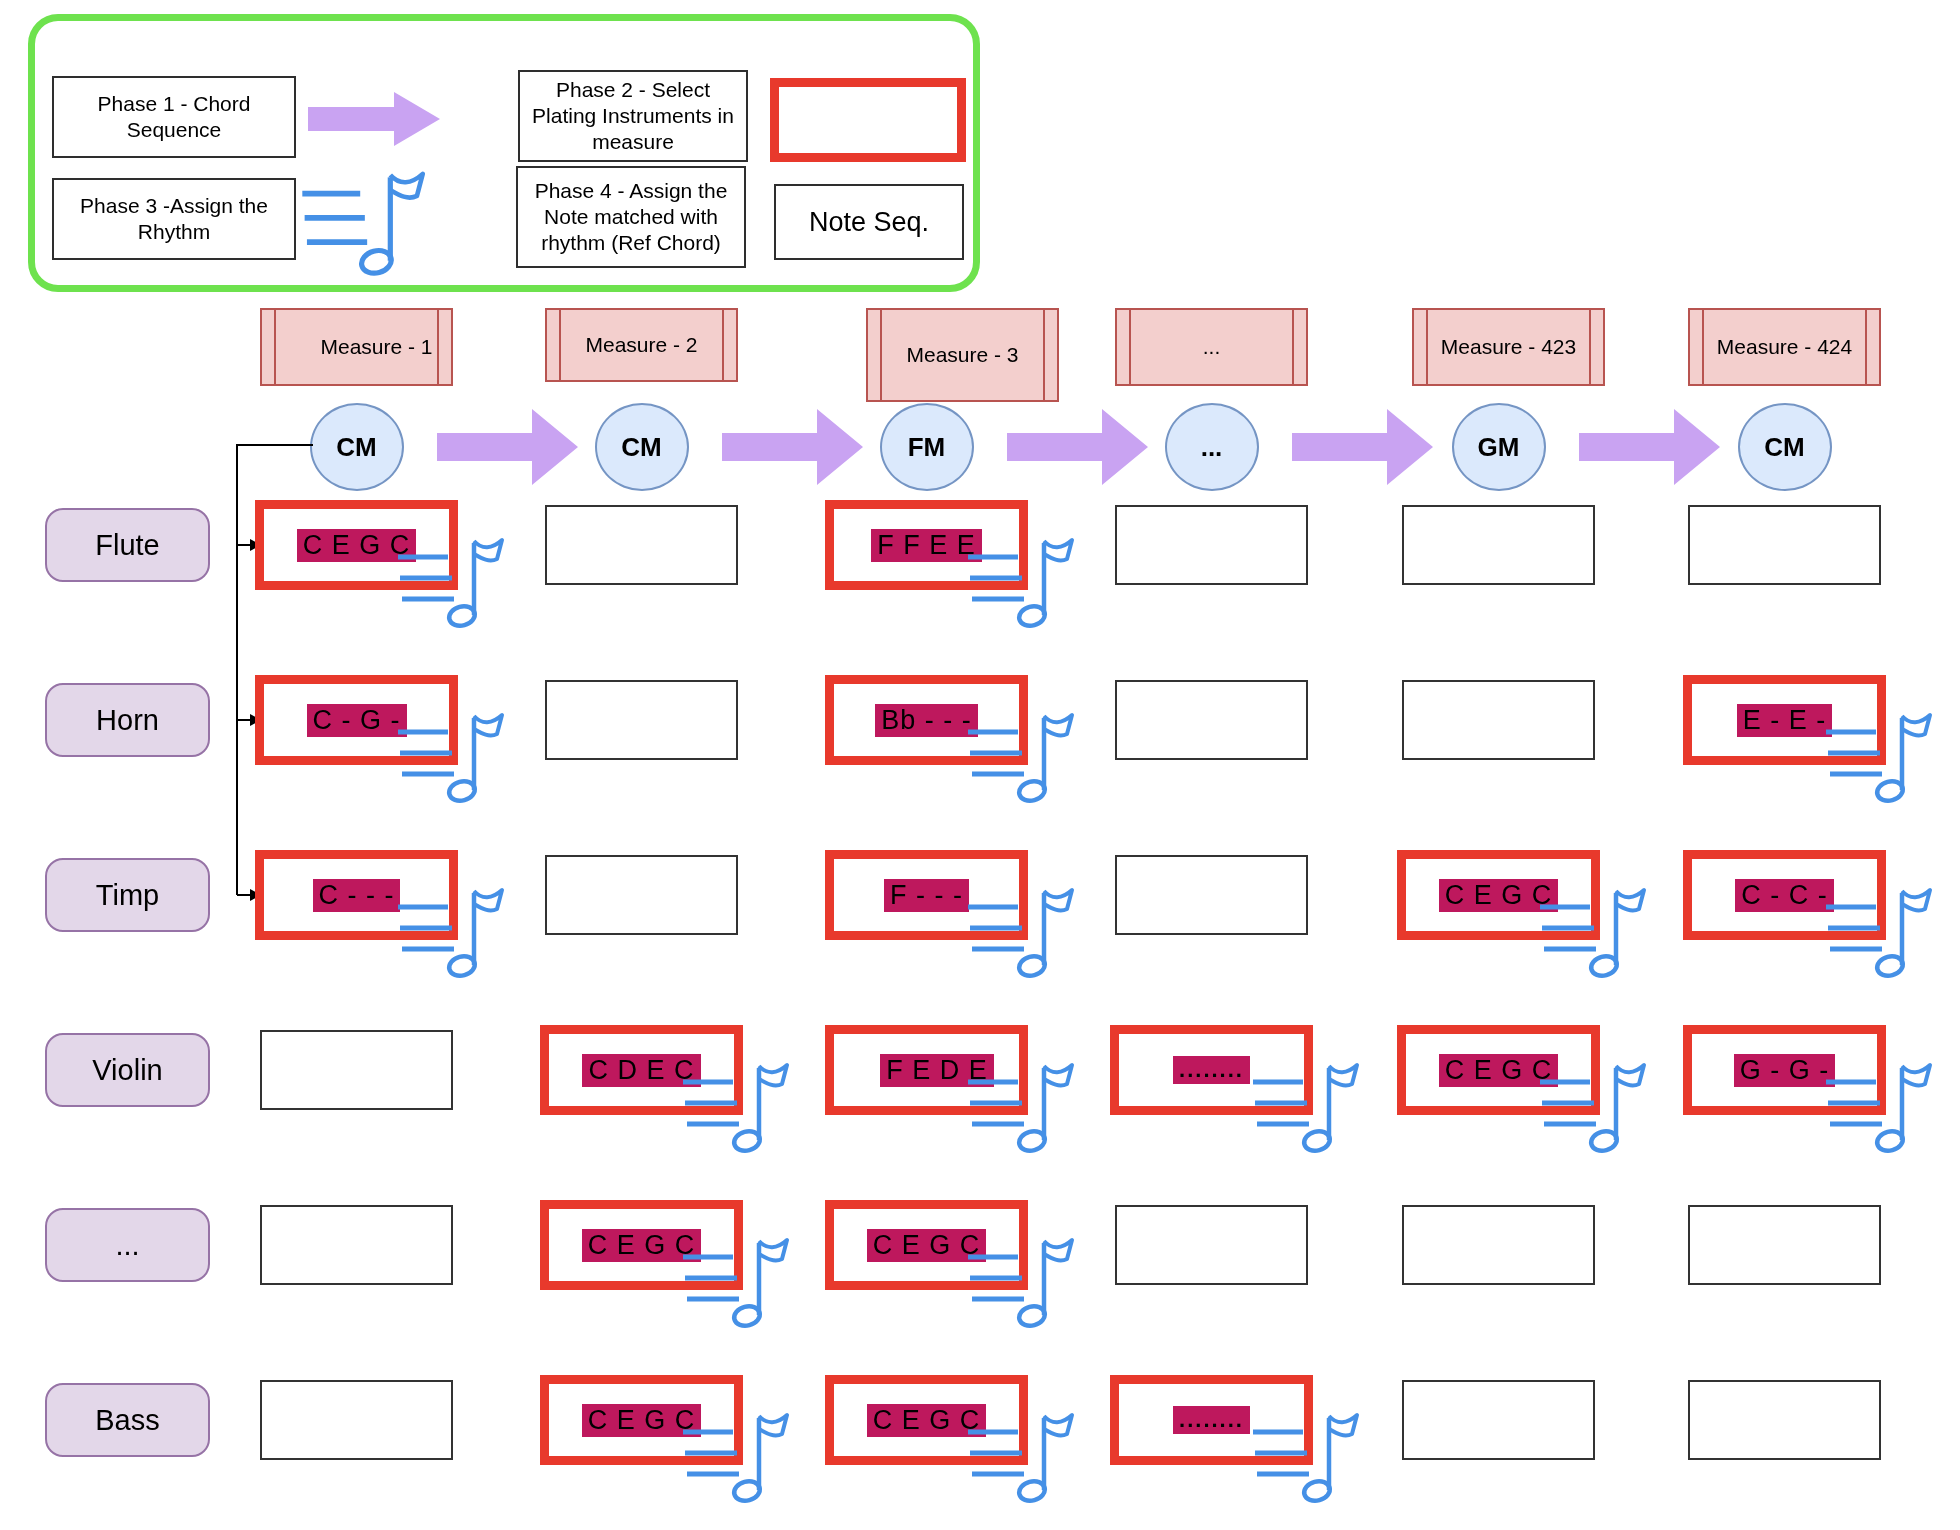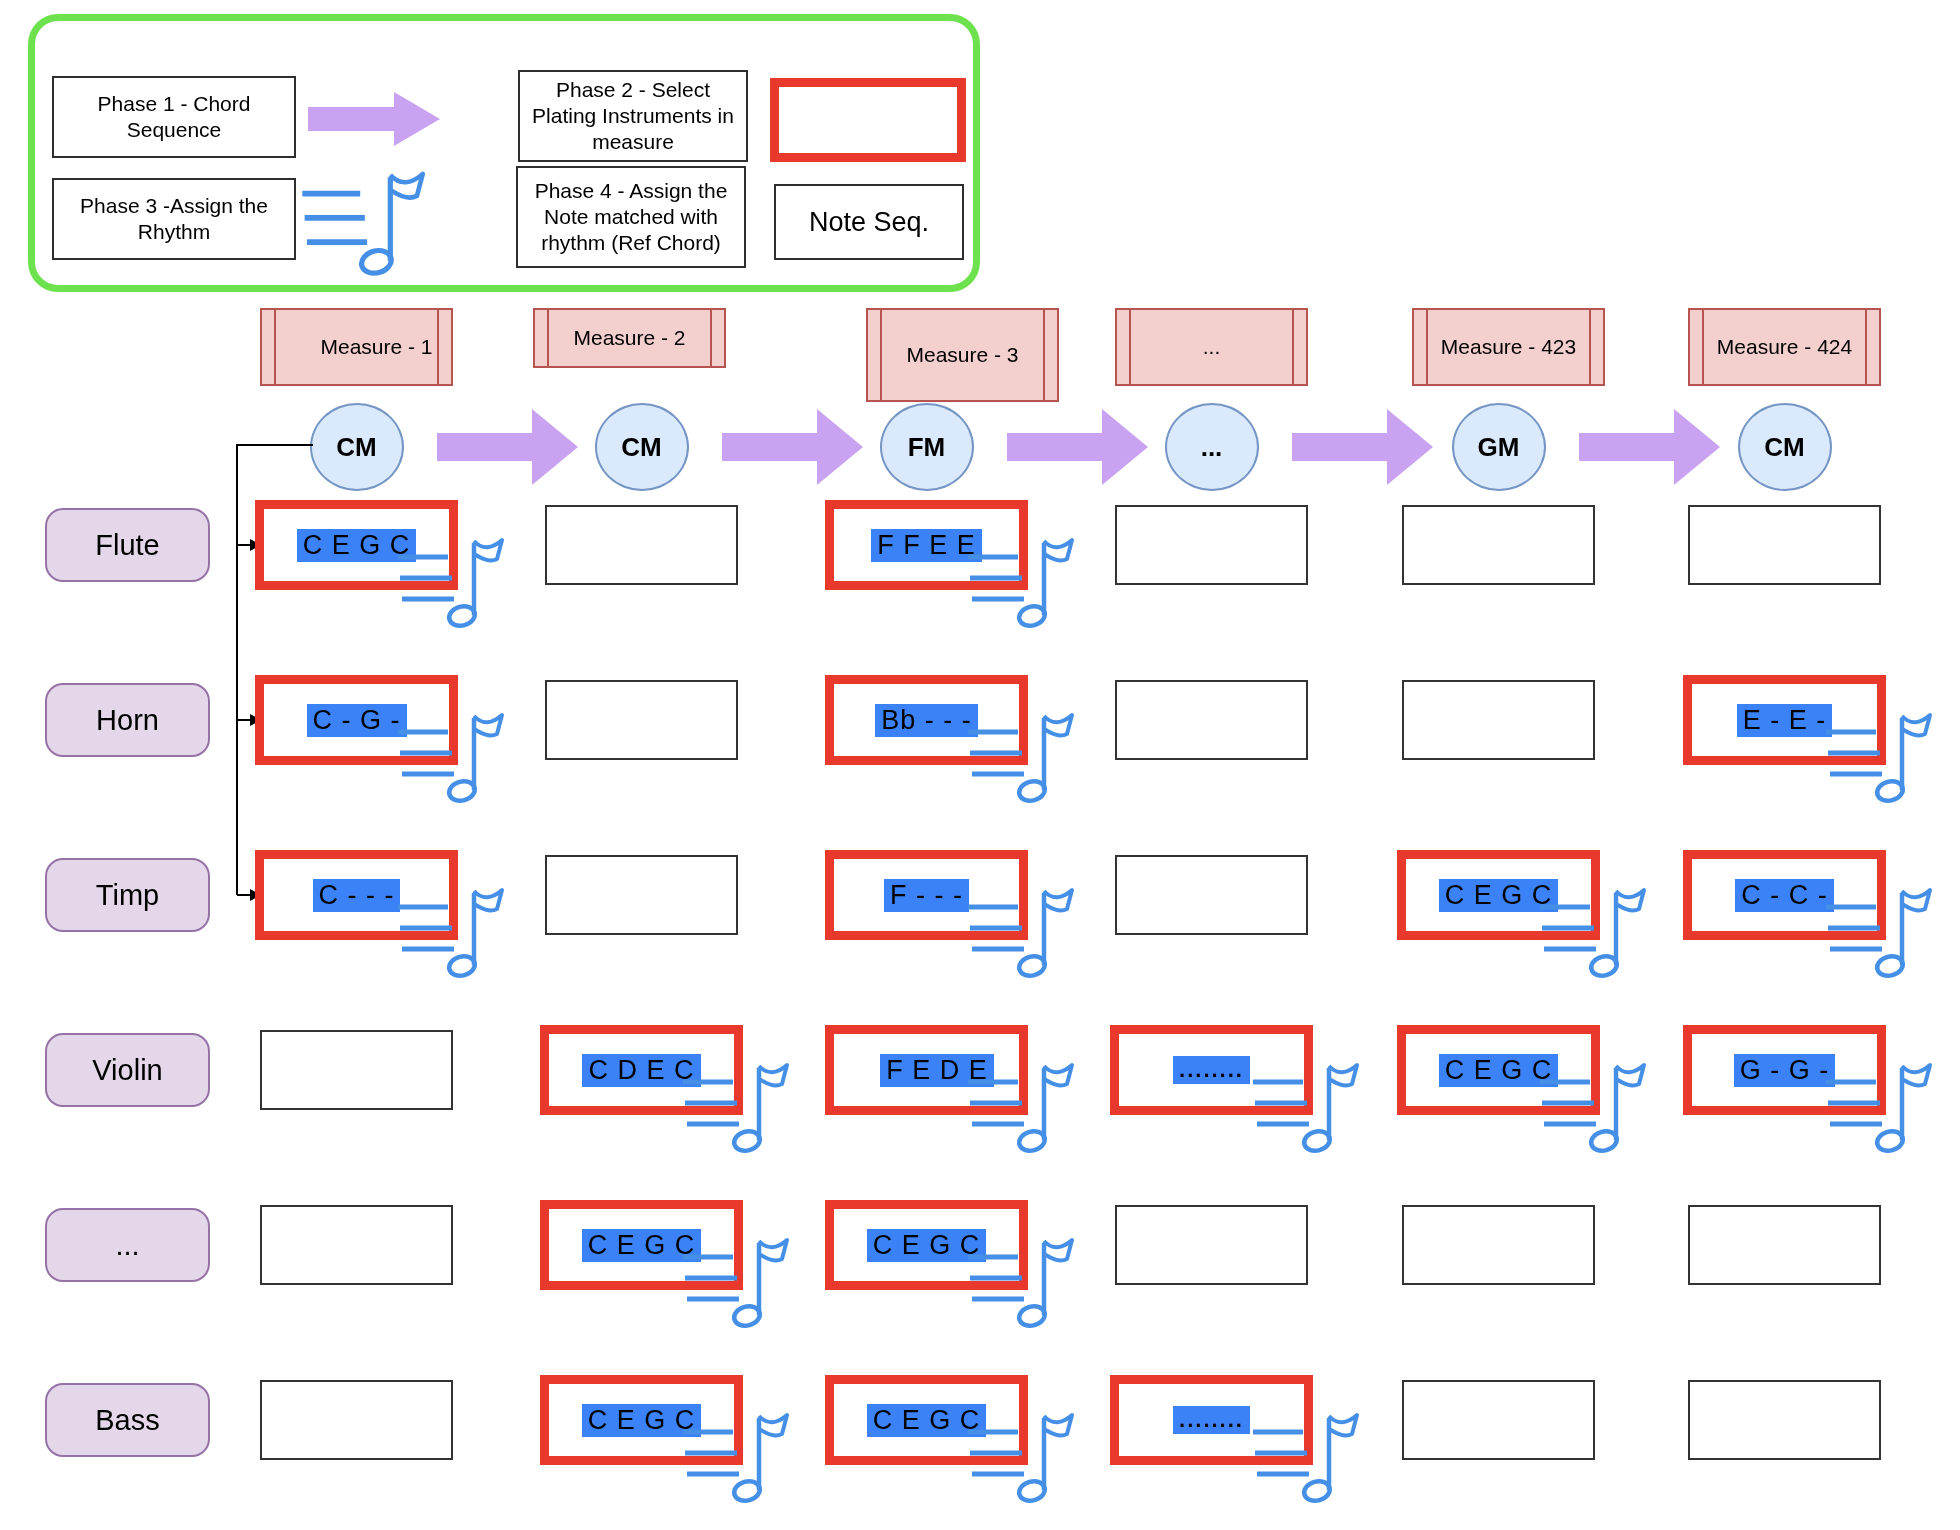--- a/index.html
+++ b/index.html
@@ -22,21 +22,21 @@
   .measure-header::after{right:12px;}
   
   .chord-circle{background:var(--chord-fill);border:2px solid var(--chord-border);border-radius:50%;
                 display:flex;align-items:center;justify-content:center;font-size:26px;font-weight:bold;}
   
   .inst-label{background:var(--inst-fill);border:2px solid var(--inst-border);border-radius:18px;
               display:flex;align-items:center;justify-content:center;font-size:29px;}
   
   .cell-empty{border:2px solid #333;background:#fff;}
   .cell-selected{border:9px solid var(--sel-border);background:#fff;display:flex;align-items:center;justify-content:center;}
-  .cell-selected .notes{font-size:27px;letter-spacing:1px;background:#3b82f6;padding:1px 6px;white-space:nowrap;}
+  .cell-selected .notes{font-size:27px;letter-spacing:1px;background:#be185d;padding:1px 6px;white-space:nowrap;}
   .cell-selected .notes.dots{font-size:22px;font-weight:bold;letter-spacing:2px;}
   svg{display:block;overflow:visible;}
 </style>
 </head>
 <body>
 
 <div class="canvas" style="--legend-border: #6ee24e; --sel-border: #e8392c; --measure-fill: #f3cfcd; --measure-border: #b85450; --chord-fill: #dbe9fc; --chord-border: #7595c4; --inst-fill: #e3d7e9; --inst-border: #9673a6;">
 
   <div class="abs legend-frame" style="left:28px;top:14px;width:952px;height:278px;"></div>
 
@@ -74,21 +74,21 @@
   </div>
 
   <div class="abs note-seq-box" style="left:774px;top:184px;width:190px;height:76px;">
     <span>Note Seq.</span>
   </div>
 
   <div id="generated-root">
       <div class="abs measure-header" style="left: 260px; top: 308px; width: 193px; height: 78px; padding-left: 40px;">
         <span>Measure - 1</span>
       </div>
-      <div class="abs measure-header" style="left: 533px; top: 308px; width: 193px; height: 60px;">
+      <div class="abs measure-header" style="left: 545px; top: 308px; width: 193px; height: 74px;">
         <span>Measure - 2</span>
       </div>
       <div class="abs measure-header" style="left: 866px; top: 308px; width: 193px; height: 94px;">
         <span>Measure - 3</span>
       </div>
       <div class="abs measure-header" style="left: 1115px; top: 308px; width: 193px; height: 78px;">
         <span>...</span>
       </div>
       <div class="abs measure-header" style="left: 1412px; top: 308px; width: 193px; height: 78px;">
         <span>Measure - 423</span>

